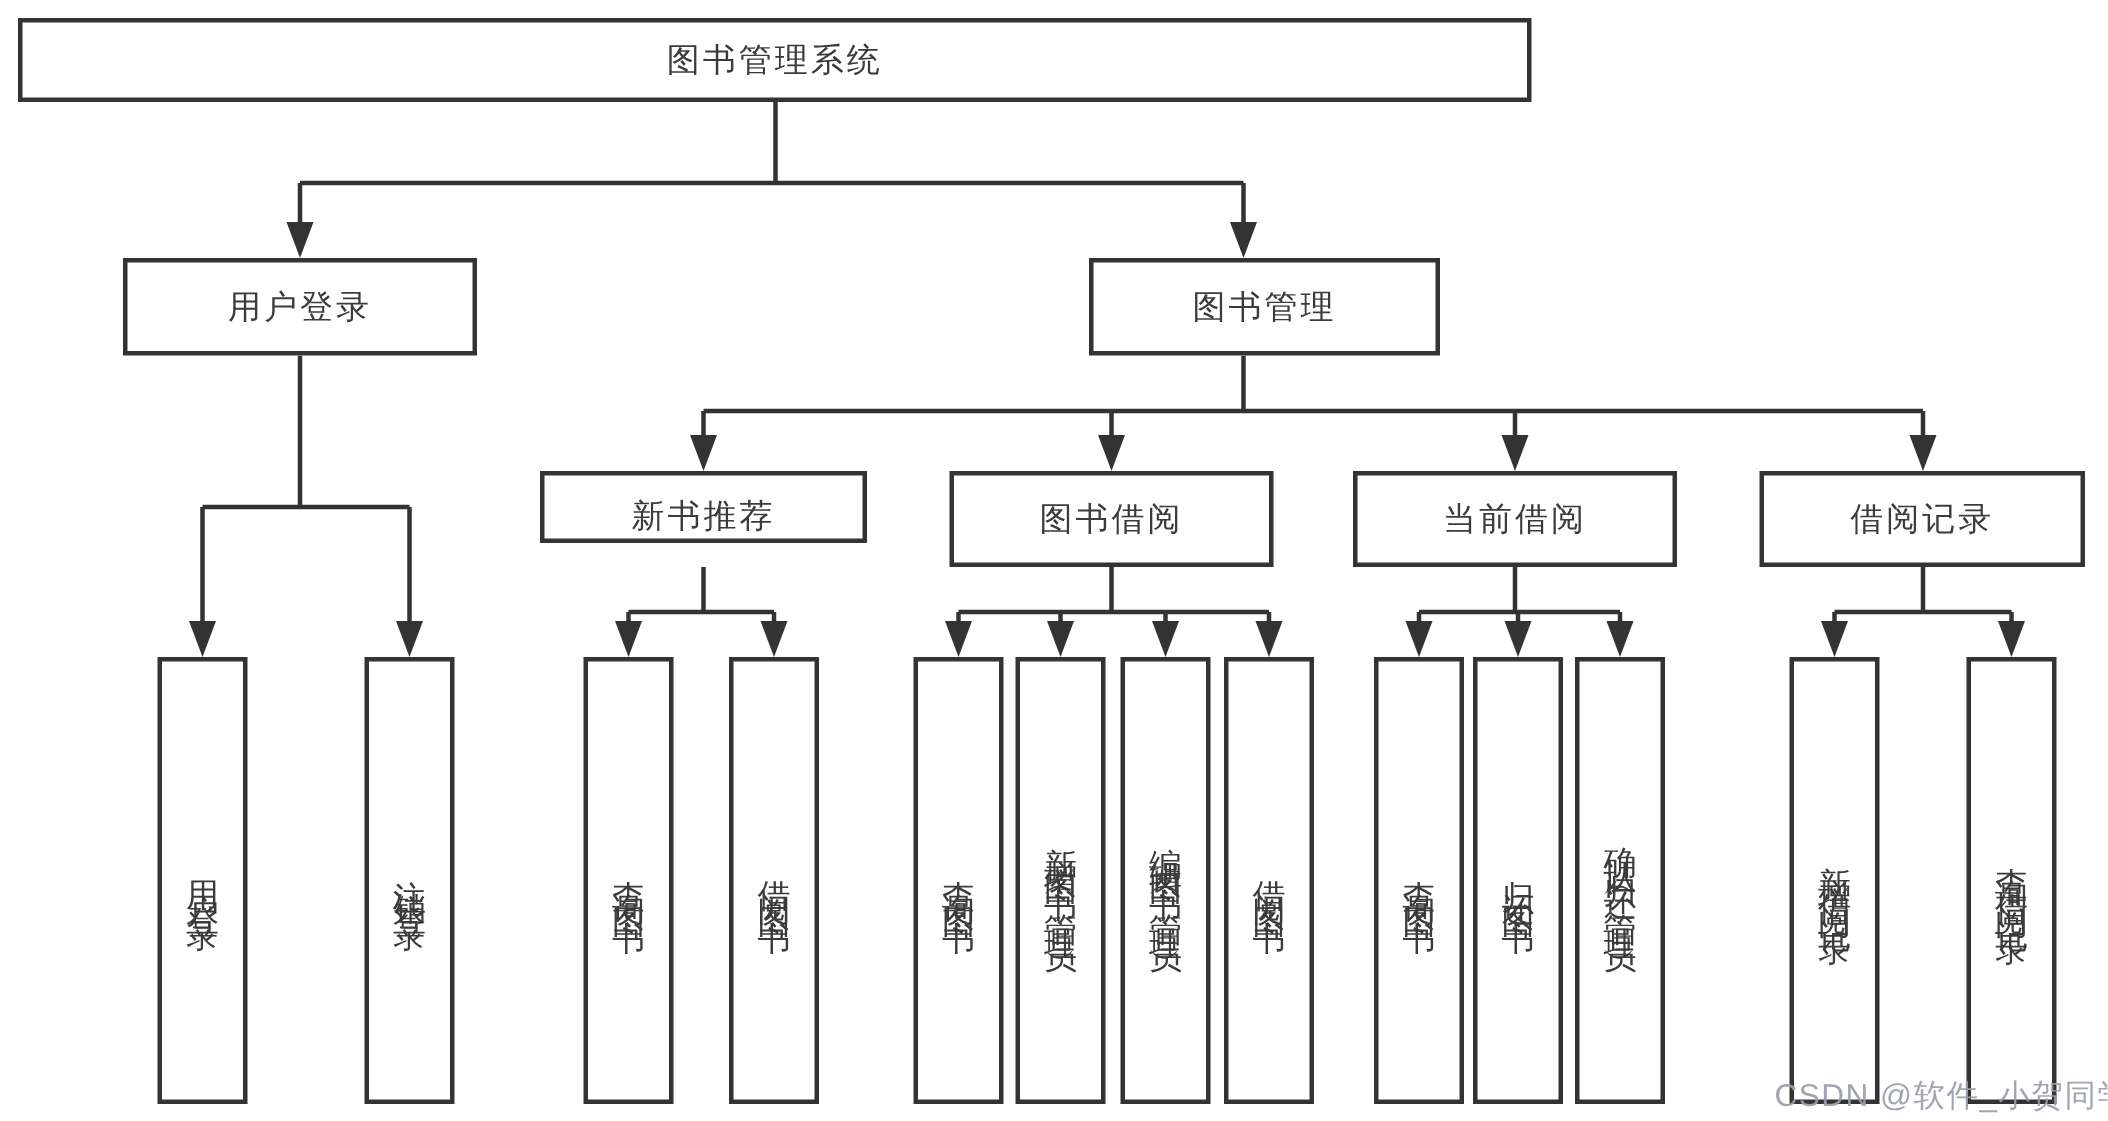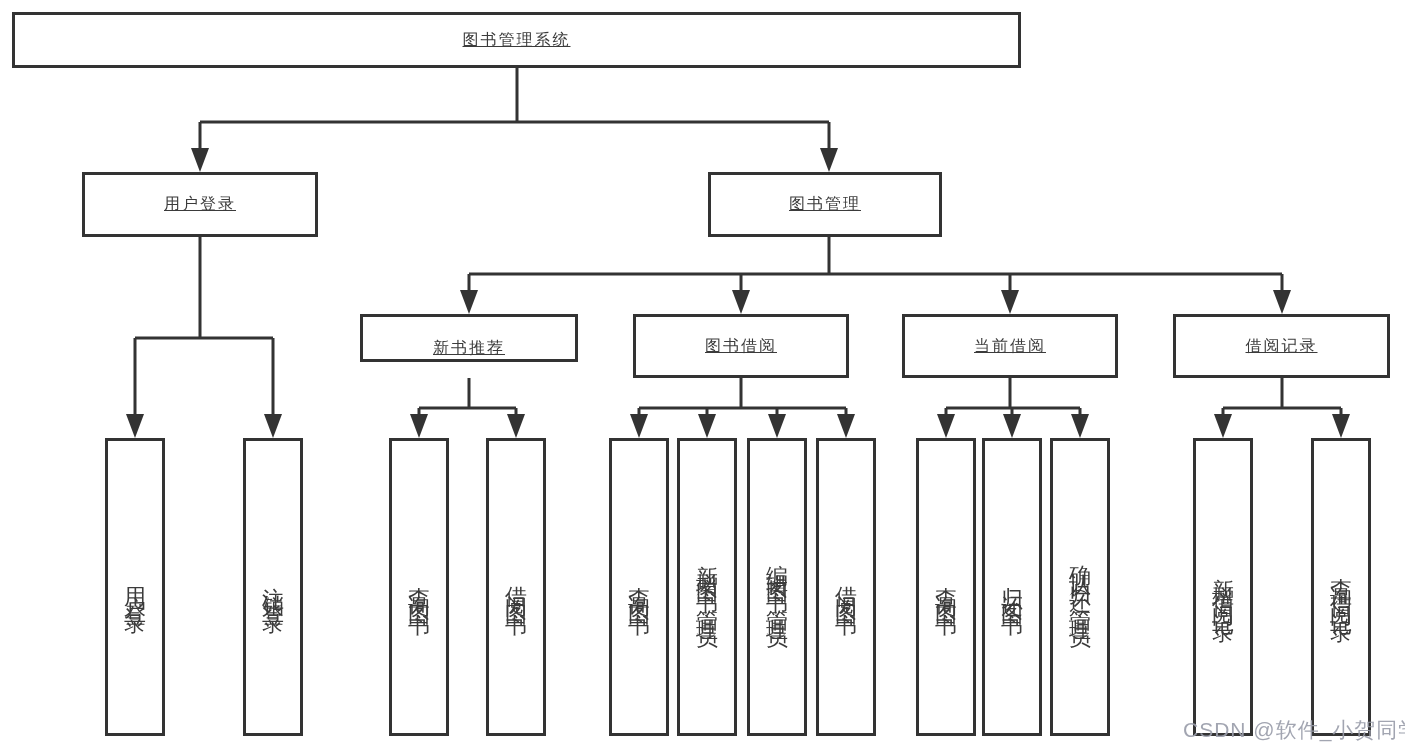--- a/index.html
+++ b/index.html
@@ -10,21 +10,21 @@
   }
   .canvas { position: absolute; inset: 0; width: 1405px; height: 747px; }
   svg.connectors { position: absolute; left: 0; top: 0; z-index: 1; }
   svg.connectors path { stroke: #333333; stroke-width: 3; fill: none; }
   svg.connectors polygon { fill: #333333; stroke: none; }
   .node {
     position: absolute; z-index: 2; box-sizing: border-box;
     background: #ffffff; border: 3px solid #333333;
     display: flex; align-items: center; justify-content: center;
   }
-  .hbox { font-size: 16px; letter-spacing: 2px; white-space: nowrap; text-decoration: underline; }
+  .hbox { font-size: 22px; letter-spacing: 2px; white-space: nowrap; }
   .vbox .vtext {
     writing-mode: vertical-rl; text-orientation: mixed;
     font-size: 22px; letter-spacing: 9px; line-height: 1;
     white-space: nowrap;
   }
   .watermark {
     position: absolute; z-index: 3; left: 1183px; top: 716px;
     font-size: 21px; letter-spacing: 1px; white-space: nowrap;
     color: rgba(154, 157, 170, 0.92);
   }
@@ -84,21 +84,21 @@
     </g>
   </svg>
 
   <div class="node hbox" style="left:12px; top:12px; width:1009px; height:56px;">
     <span>图书管理系统</span>
   </div>
 
   <div class="node hbox" style="left:82px; top:172px; width:236px; height:65px;">
     <span>用户登录</span>
   </div>
-  <div class="node hbox" style="left:708px; top:172px; width:234px; height:65px;">
+  <div class="node hbox" style="left:726px; top:172px; width:234px; height:65px;">
     <span>图书管理</span>
   </div>
 
   <div class="node hbox" style="left:360px; top:314px; width:218px; height:48px;align-items:flex-end;">
     <span>新书推荐</span>
   </div>
   <div class="node hbox" style="left:902px; top:314px; width:216px; height:64px;">
     <span>当前借阅</span>
   </div>
   <div class="node hbox" style="left:633px; top:314px; width:216px; height:64px;">

